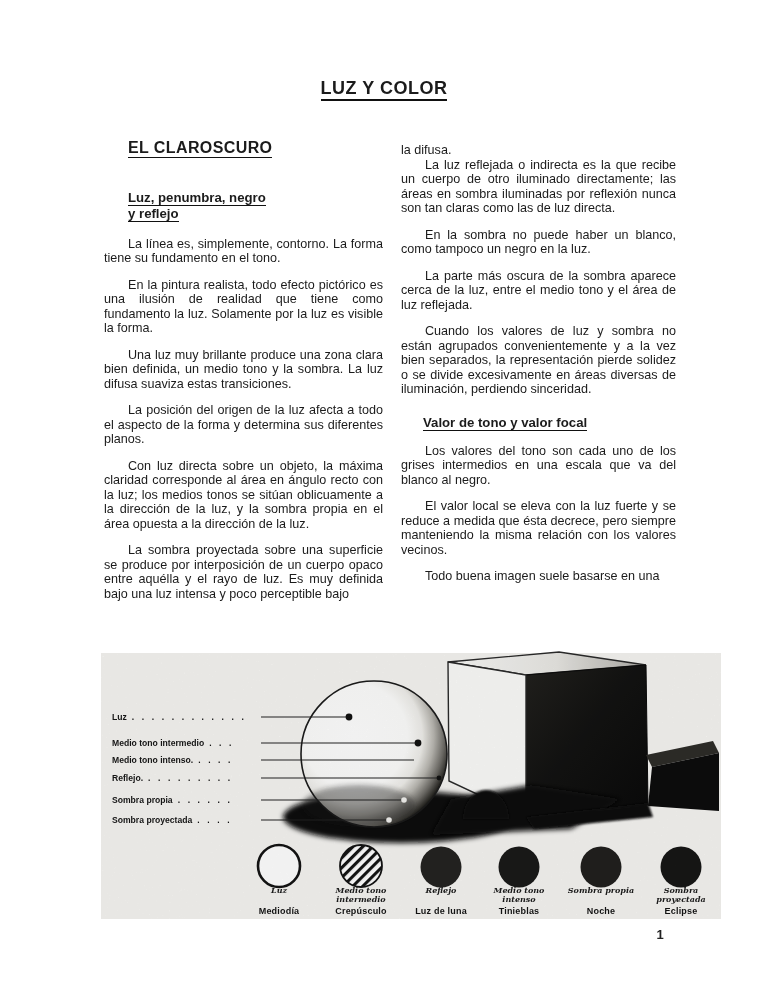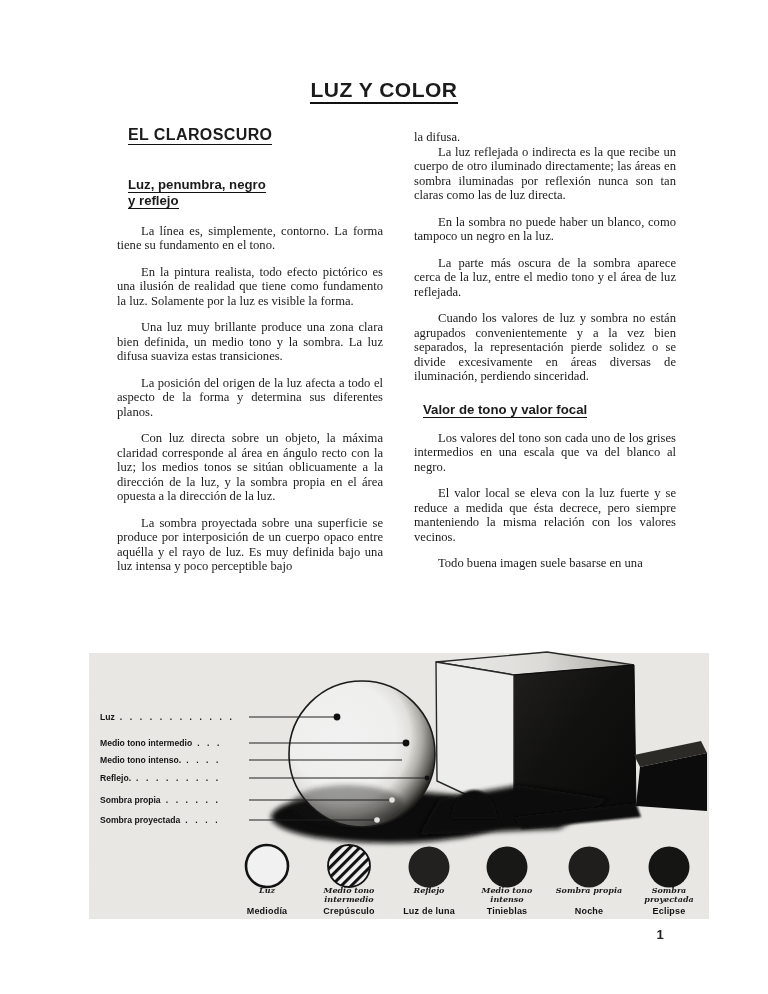--- a/index.html
+++ b/index.html
@@ -3,41 +3,41 @@
 <meta charset="utf-8">
 <style>
   html,body{margin:0;padding:0;}
   body{
     width:768px;height:994px;background:#ffffff;position:relative;
     font-family:"Liberation Sans", sans-serif;color:#1b1b1b;
     -webkit-font-smoothing:antialiased;
   }
   .page-title{
     position:absolute;top:78px;left:0;width:768px;text-align:center;
-    font-size:21px;font-weight:bold;letter-spacing:.5px;
+    font-size:18px;font-weight:bold;letter-spacing:.5px;
   }
   .page-title .u{border-bottom:2.2px solid #111;padding-bottom:1px;}
   .col{
-    position:absolute;top:126px;font-size:12.6px;line-height:14.5px;
+    position:absolute;top:139px;font-size:12.6px;line-height:14.5px;
     text-align:justify;
   }
   .col-left{left:104px;width:279px;}
   .col-right{left:401px;width:275px;padding-top:4px;}
-  .col p{margin:0 0 12px 13px;text-indent:24px;font-family:Liberation Serif, serif;}
+  .col p{margin:0 0 12px 0;text-indent:24px;}
   .col p.continuation{text-indent:0;margin-bottom:0;}
   h2.main-heading{
     font-size:16px;font-weight:bold;margin:2px 0 34px 24px;letter-spacing:.4px;
   }
   h2.main-heading .u{border-bottom:1.8px solid #111;padding-bottom:1px;}
   h3.sub-heading{
     font-size:13.2px;font-weight:bold;margin:0 0 15px 24px;line-height:16px;
   }
   .col-right h3.sub-heading{margin:18px 0 13px 22px;}
   h3.sub-heading .u{border-bottom:1.5px solid #111;padding-bottom:.5px;}
-  .figure-wrap{position:absolute;left:89px;top:641px;width:620px;height:290px;}
+  .figure-wrap{position:absolute;left:101px;top:641px;width:620px;height:290px;}
   .page-number{
     position:absolute;left:648px;top:927px;width:24px;text-align:center;
     font-size:13px;font-weight:bold;color:#222;
   }
   
   .fig-label{font-family:"Liberation Sans",sans-serif;font-size:8.6px;font-weight:bold;fill:#161616;}
   .fig-label .dots{letter-spacing:2.6px;}
   .legend-tone{font-family:"DejaVu Serif",serif;font-style:italic;font-weight:bold;font-size:8px;fill:#1c1c1c;}
   .legend-name{font-family:"Liberation Sans",sans-serif;font-size:9px;font-weight:bold;fill:#141414;letter-spacing:.2px;}
 </style>

